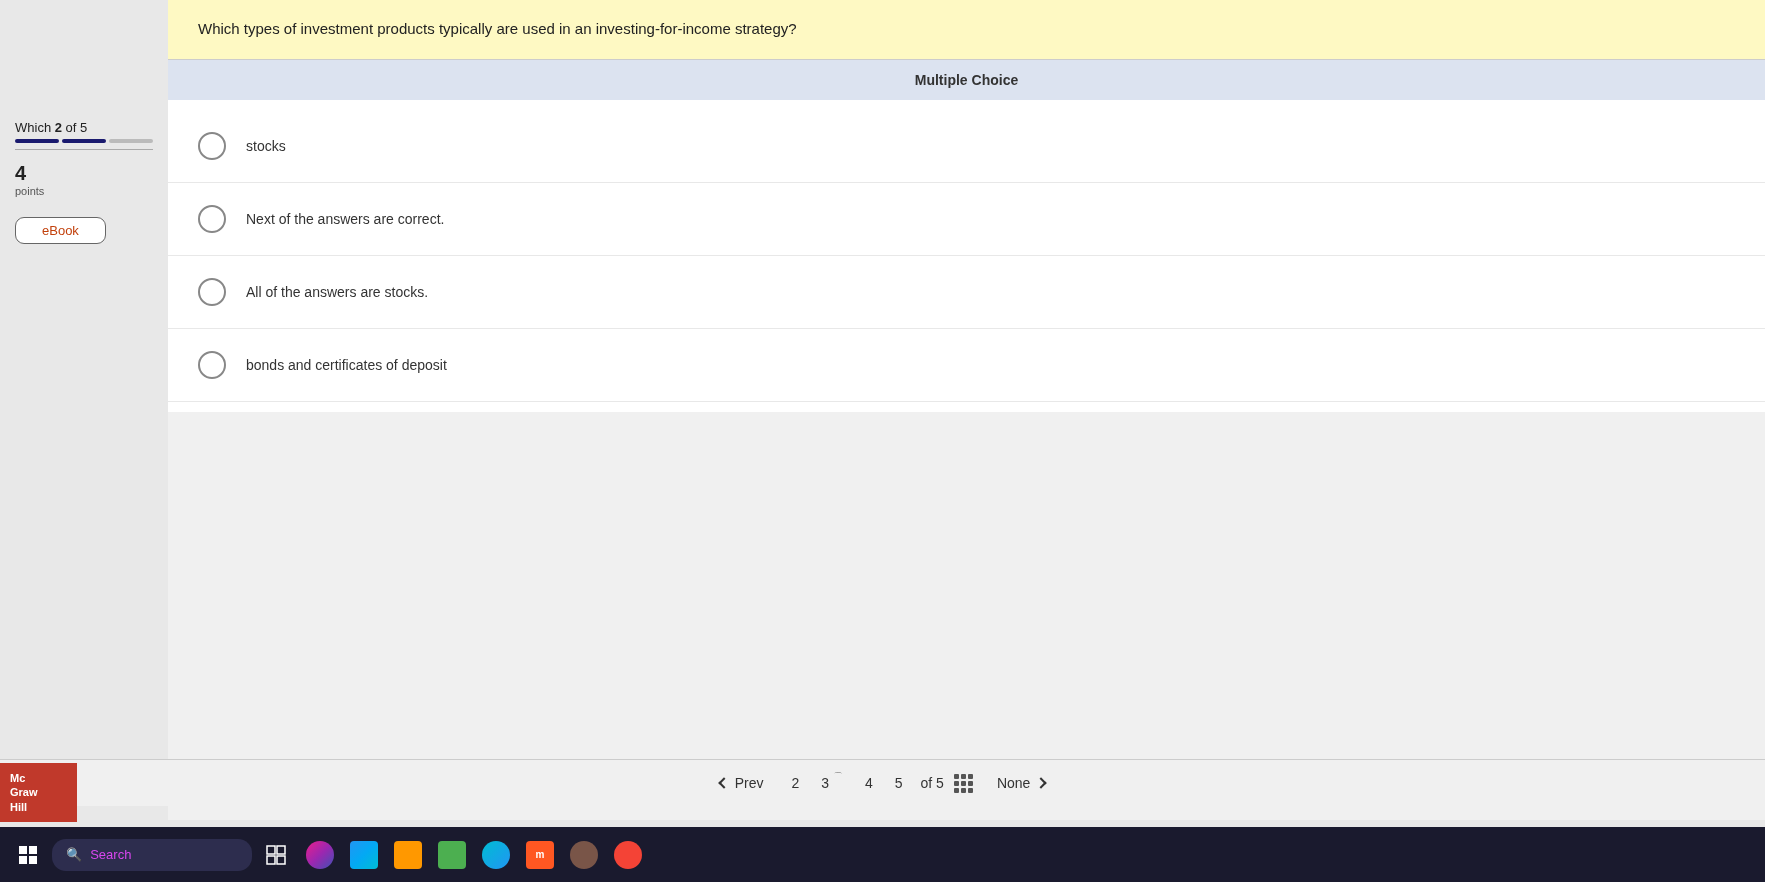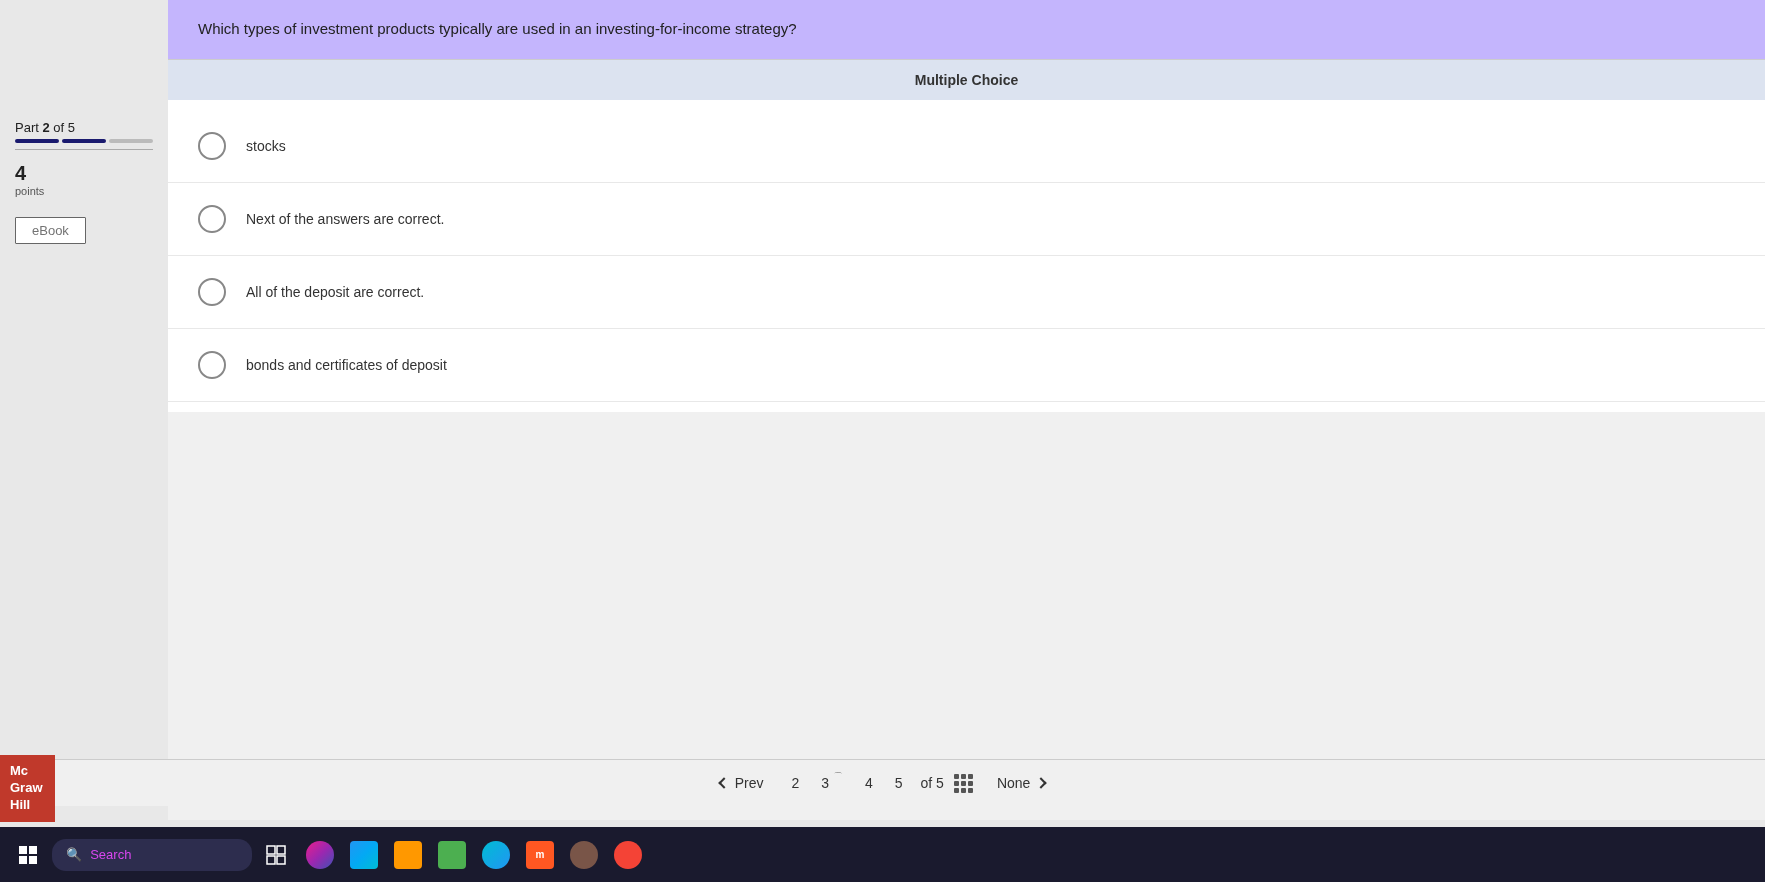--- a/index.html
+++ b/index.html
@@ -79,52 +79,52 @@
 
     .points-text {
       font-size: 11px;
       color: #555;
     }
 
     .ebook-button {
       margin-top: 20px;
       border: 1px solid #666;
       background: white;
-      padding: 5px 16px;
+      padding: 5px 26px;
       font-size: 13px;
-      color: #737373;
-      cursor: pointer;
-      border-radius: 1px;
+      color: #c2410c;
+      cursor: pointer;
+      border-radius: 9px;
       width: fit-content;
     }
 
     
     .mcgraw-logo {
       position: fixed;
       bottom: 60px;
       left: 0;
       background: #c0392b;
       color: white;
-      font-size: 13px;
+      font-size: 11px;
       font-weight: bold;
       padding: 8px 10px;
       line-height: 1.3;
-      width: 55px;
+      width: 77px;
       z-index: 100;
     }
 
     
     .content-area {
       flex: 1;
       background: #f0f0f0;
       padding: 0;
     }
 
     .question-header {
-      background: #c4b5fd;
+      background: #fef9c3;
       padding: 18px 30px 18px 30px;
       border-bottom: 1px solid #ccc;
     }
 
     .question-text {
       font-size: 15px;
       color: #222;
       line-height: 1.5;
     }
 
@@ -326,21 +326,21 @@
     }
   </style>
 </head>
 <body>
 
 <div class="main-container">
 
   <div class="sidebar">
     <div style="margin-top: 55px;">
       <div class="part-label">
-        <span>Part </span><strong>2</strong><span> of 5</span>
+        <span>Which </span><strong>2</strong><span> of 5</span>
       </div>
       <div class="progress-bar-container">
         <div class="progress-segment filled"></div>
         <div class="progress-segment filled"></div>
         <div class="progress-segment empty"></div>
       </div>
       <div class="divider-line"></div>
       <div class="points-section">
         <div class="points-number">4</div>
         <div class="points-text">points</div>
@@ -365,21 +365,21 @@
           <span class="answer-label">stocks</span>
         </div>
 
         <div class="answer-option">
           <div class="radio-circle"></div>
           <span class="answer-label">Next of the answers are correct.</span>
         </div>
 
         <div class="answer-option">
           <div class="radio-circle"></div>
-          <span class="answer-label">All of the deposit are correct.</span>
+          <span class="answer-label">All of the answers are stocks.</span>
         </div>
 
         <div class="answer-option">
           <div class="radio-circle"></div>
           <span class="answer-label">bonds and certificates of deposit</span>
         </div>
       </div>
     </div>
   </div>
 </div>

